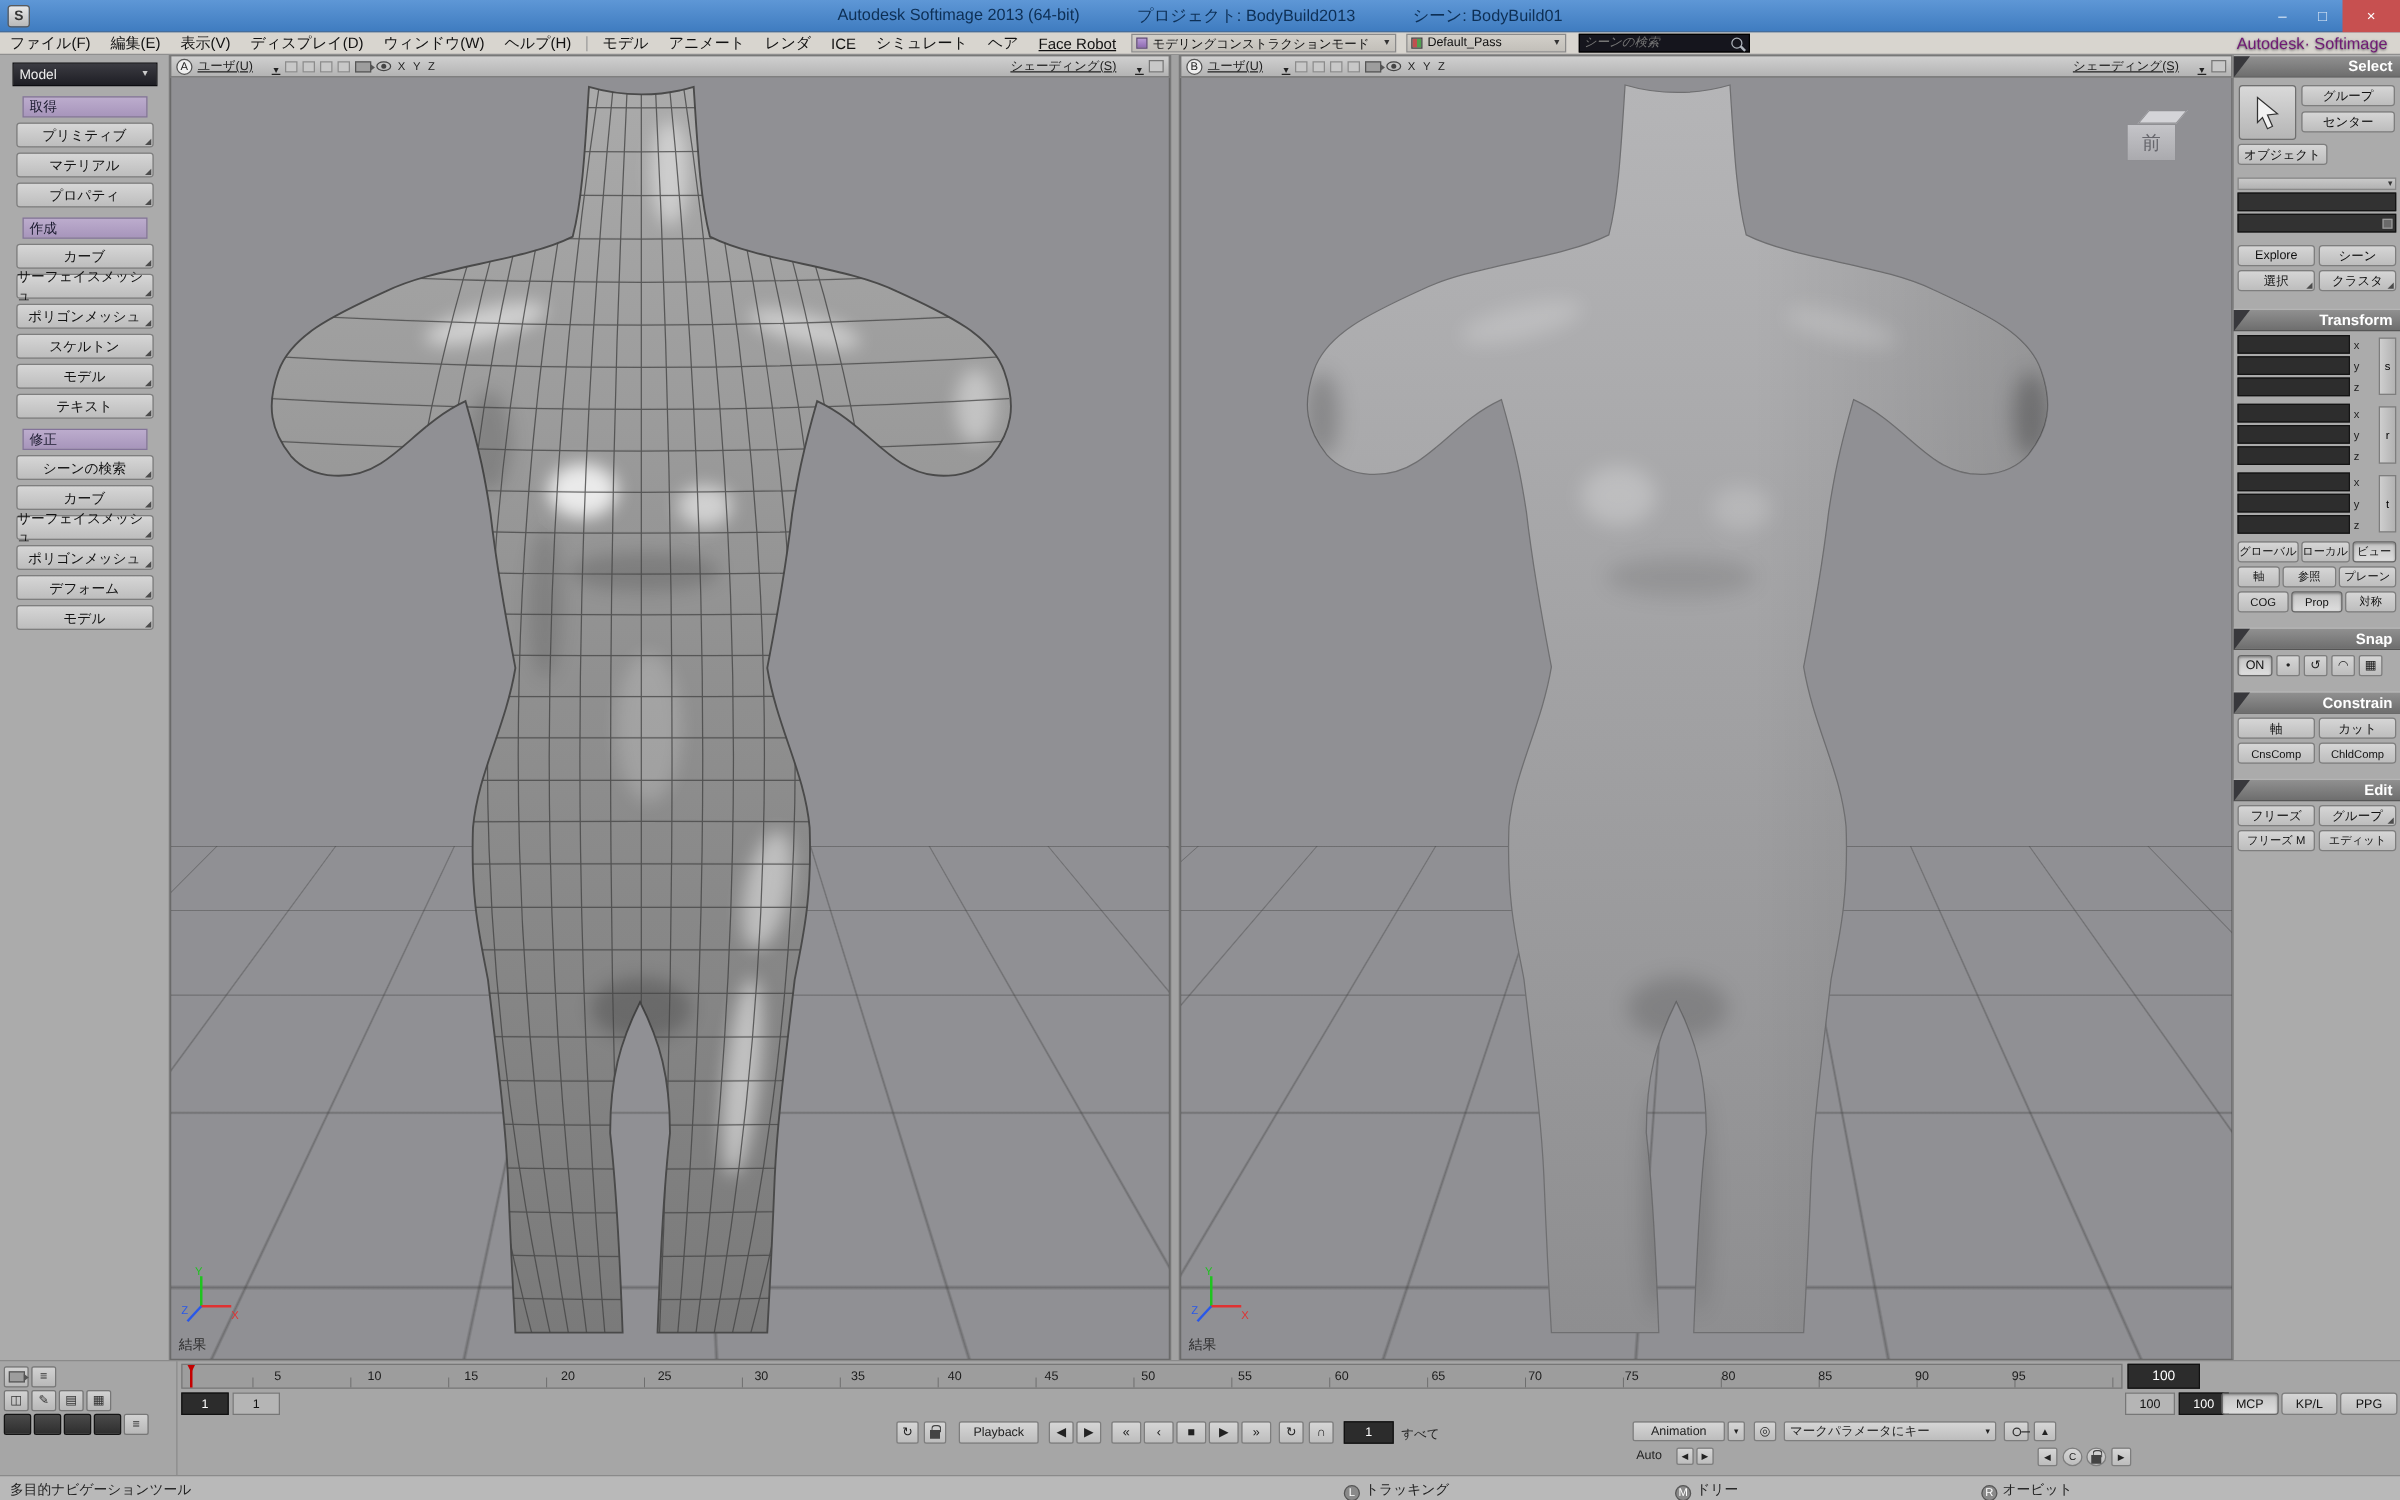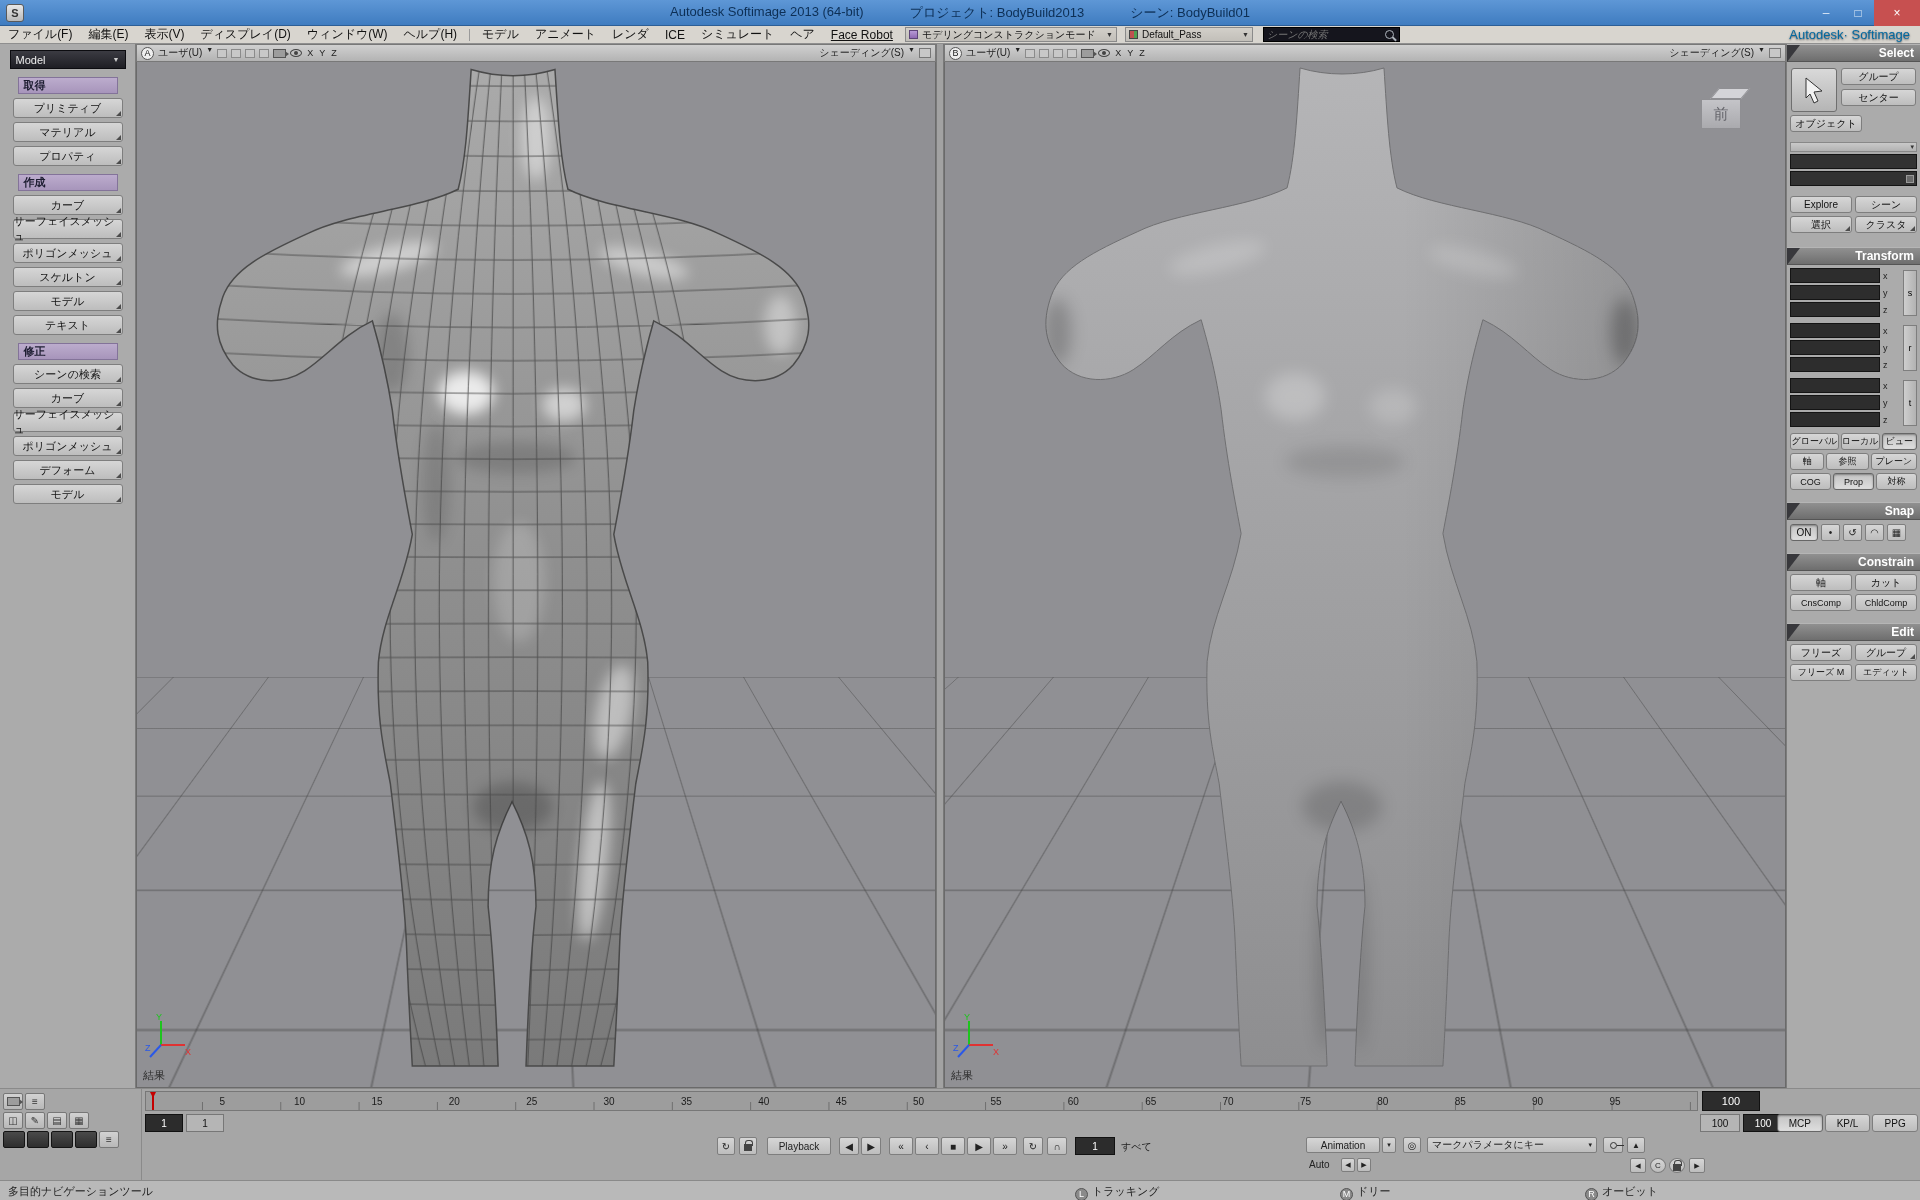--- a/index.html
+++ b/index.html
@@ -20,39 +20,39 @@
 .menu.underline{text-decoration:underline;}
 .mb-sep{width:1px;height:12px;background:#9a9a9a;margin:0 4px;}
 .combo{display:flex;align-items:center;background:linear-gradient(#d2cfc9,#c2bfb9);border:1px solid #8a8a8a;height:15px;font-size:10px;padding:0 3px;gap:4px;margin:0 4px;}
 .combo .arrow{font-size:7px;color:#333;}
 .mode-icon{width:9px;height:9px;background:linear-gradient(#b79ad6,#8f6ab2);border:1px solid #5d4579;}
 .pass-icon{width:9px;height:9px;background:linear-gradient(90deg,#c05050 50%,#50a050 50%);border:1px solid #444;}
 .searchbox{display:flex;align-items:center;background:#15151d;border:1px solid #000;height:15px;margin-left:6px;padding:0 3px;}
 .searchbox input{background:transparent;border:none;outline:none;color:#cdd2da;font-style:italic;font-size:10px;width:118px;}
 .mag-icon{width:9px;height:9px;border:1.5px solid #aeb4bc;border-radius:50%;position:relative;margin-right:2px;}
 .mag-icon::after{content:"";position:absolute;width:5px;height:1.5px;background:#aeb4bc;transform:rotate(45deg);right:-4px;bottom:-1px;}
-.brand{margin-left:auto;padding-right:10px;color:#0369a1;font-size:13px;text-shadow:0 1px 2px #555;text-align:right;}
+.brand{margin-left:auto;padding-right:10px;color:#701a75;font-size:13px;text-shadow:0 1px 2px #555;text-align:right;}
 
 
 .left-panel{position:absolute;left:0;top:44px;width:136px;bottom:112px;background:#ababab;border-right:1px solid #7c7c7c;padding:4px 0;}
 .mode-select{width:116px;height:19px;margin:2px auto 6px;background:linear-gradient(#3b3b42,#1e1e24);border:1px solid #0c0c10;color:#eee;font-size:11px;display:flex;align-items:center;padding:0 5px;}
 .mode-select .arrow{margin-left:auto;font-size:7px;color:#ccc;}
-.lsec{width:100px;height:17px;margin:8px auto 3px;background:linear-gradient(#bcaccd,#a795bb);border:1px solid #837399;color:#1c1c30;font-size:11px;display:flex;align-items:center;padding-left:5px;font-weight:bold;}
+.lsec{width:100px;height:17px;margin:8px auto 3px;background:linear-gradient(#bcaccd,#a795bb);border:1px solid #837399;color:#1c1c30;font-size:11px;display:flex;align-items:center;padding-left:5px;}
 .pbtn{width:110px;height:20px;margin:4px auto;background:linear-gradient(#d6d6d6,#bdbdbd);border:1px solid #7e7e7e;border-radius:3px;font-size:11px;color:#111;display:flex;align-items:center;justify-content:center;position:relative;}
 .fold::after{content:"";position:absolute;right:1px;bottom:1px;border-left:5px solid transparent;border-bottom:5px solid #4c4c4c;}
 
 
 .viewports{position:absolute;left:136px;right:134px;top:44px;bottom:112px;background:#8a8a8a;}
 .vp{position:absolute;top:0;bottom:0;}
 .vp-a{left:0;width:800px;}
 .vp-b{left:808px;right:0;}
 .vsplit{position:absolute;left:800px;width:8px;top:0;bottom:0;background:#a2a2a2;border-left:1px solid #787878;border-right:1px solid #787878;}
 .vp-header{height:18px;background:linear-gradient(#d0d0d0,#b3b3b3);border:1px solid #787878;display:flex;align-items:center;gap:4px;padding:0 4px;font-size:10px;color:#222;}
 .vp-letter{width:13px;height:13px;border-radius:50%;background:#efefef;border:1px solid #555;font-size:9px;display:flex;align-items:center;justify-content:center;flex:none;}
-.vh-menu{display:flex;align-items:flex-start;gap:4px;}
+.vh-menu{display:flex;align-items:flex-end;gap:15px;text-decoration:underline;}
 .vh-menu .arrow{font-size:7px;}
 .vh-seg{width:10px;height:9px;background:#c8c8c8;border:1px solid #8b8b8b;}
 .cam-icon{width:13px;height:9px;background:#9d9d9d;border:1px solid #555;position:relative;}
 .cam-icon::after{content:"";position:absolute;right:-4px;top:1px;border-left:4px solid #555;border-top:3px solid transparent;border-bottom:3px solid transparent;}
 .eye-icon{width:12px;height:8px;border:1px solid #444;border-radius:50%;position:relative;}
 .eye-icon::after{content:"";position:absolute;left:3px;top:1px;width:4px;height:4px;background:#444;border-radius:50%;}
 .vh-axis{font-size:9px;padding:0 1px;}
 .vh-right{margin-left:auto;display:flex;align-items:center;gap:4px;}
 .vh-corner{width:12px;height:10px;background:#c8c8c8;border:1px solid #777;}
 .vp-canvas{position:absolute;left:0;right:0;top:18px;bottom:0;background:#909094;overflow:hidden;border-left:1px solid #6a6a6a;border-right:1px solid #6a6a6a;border-bottom:1px solid #6a6a6a;}

